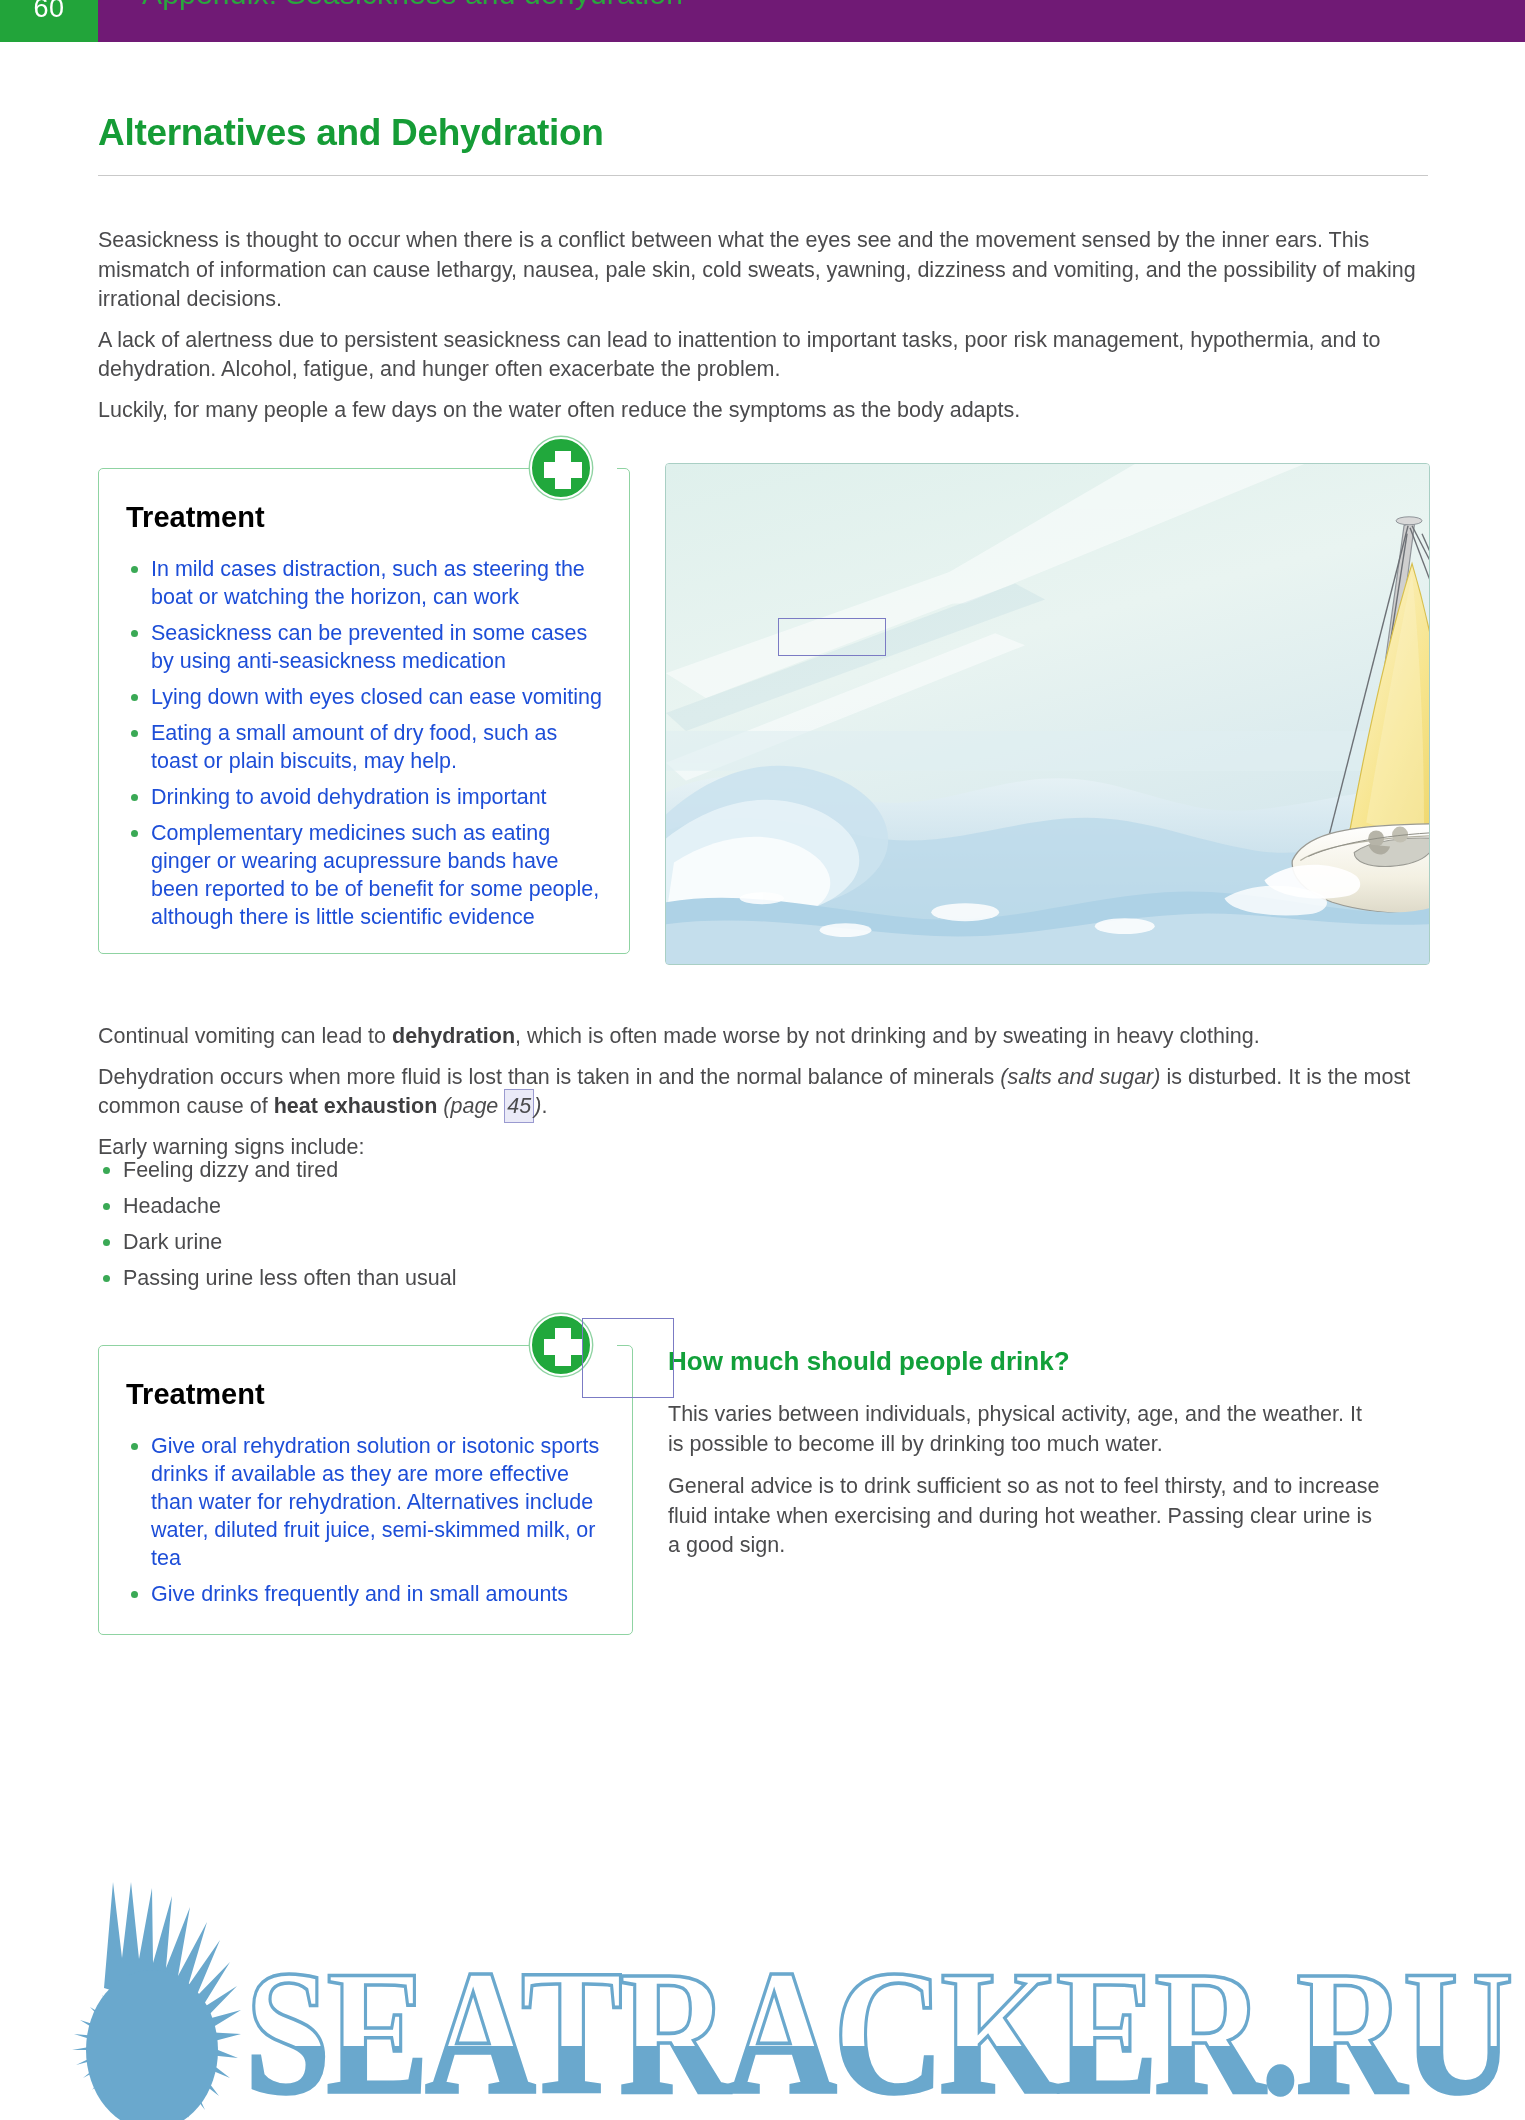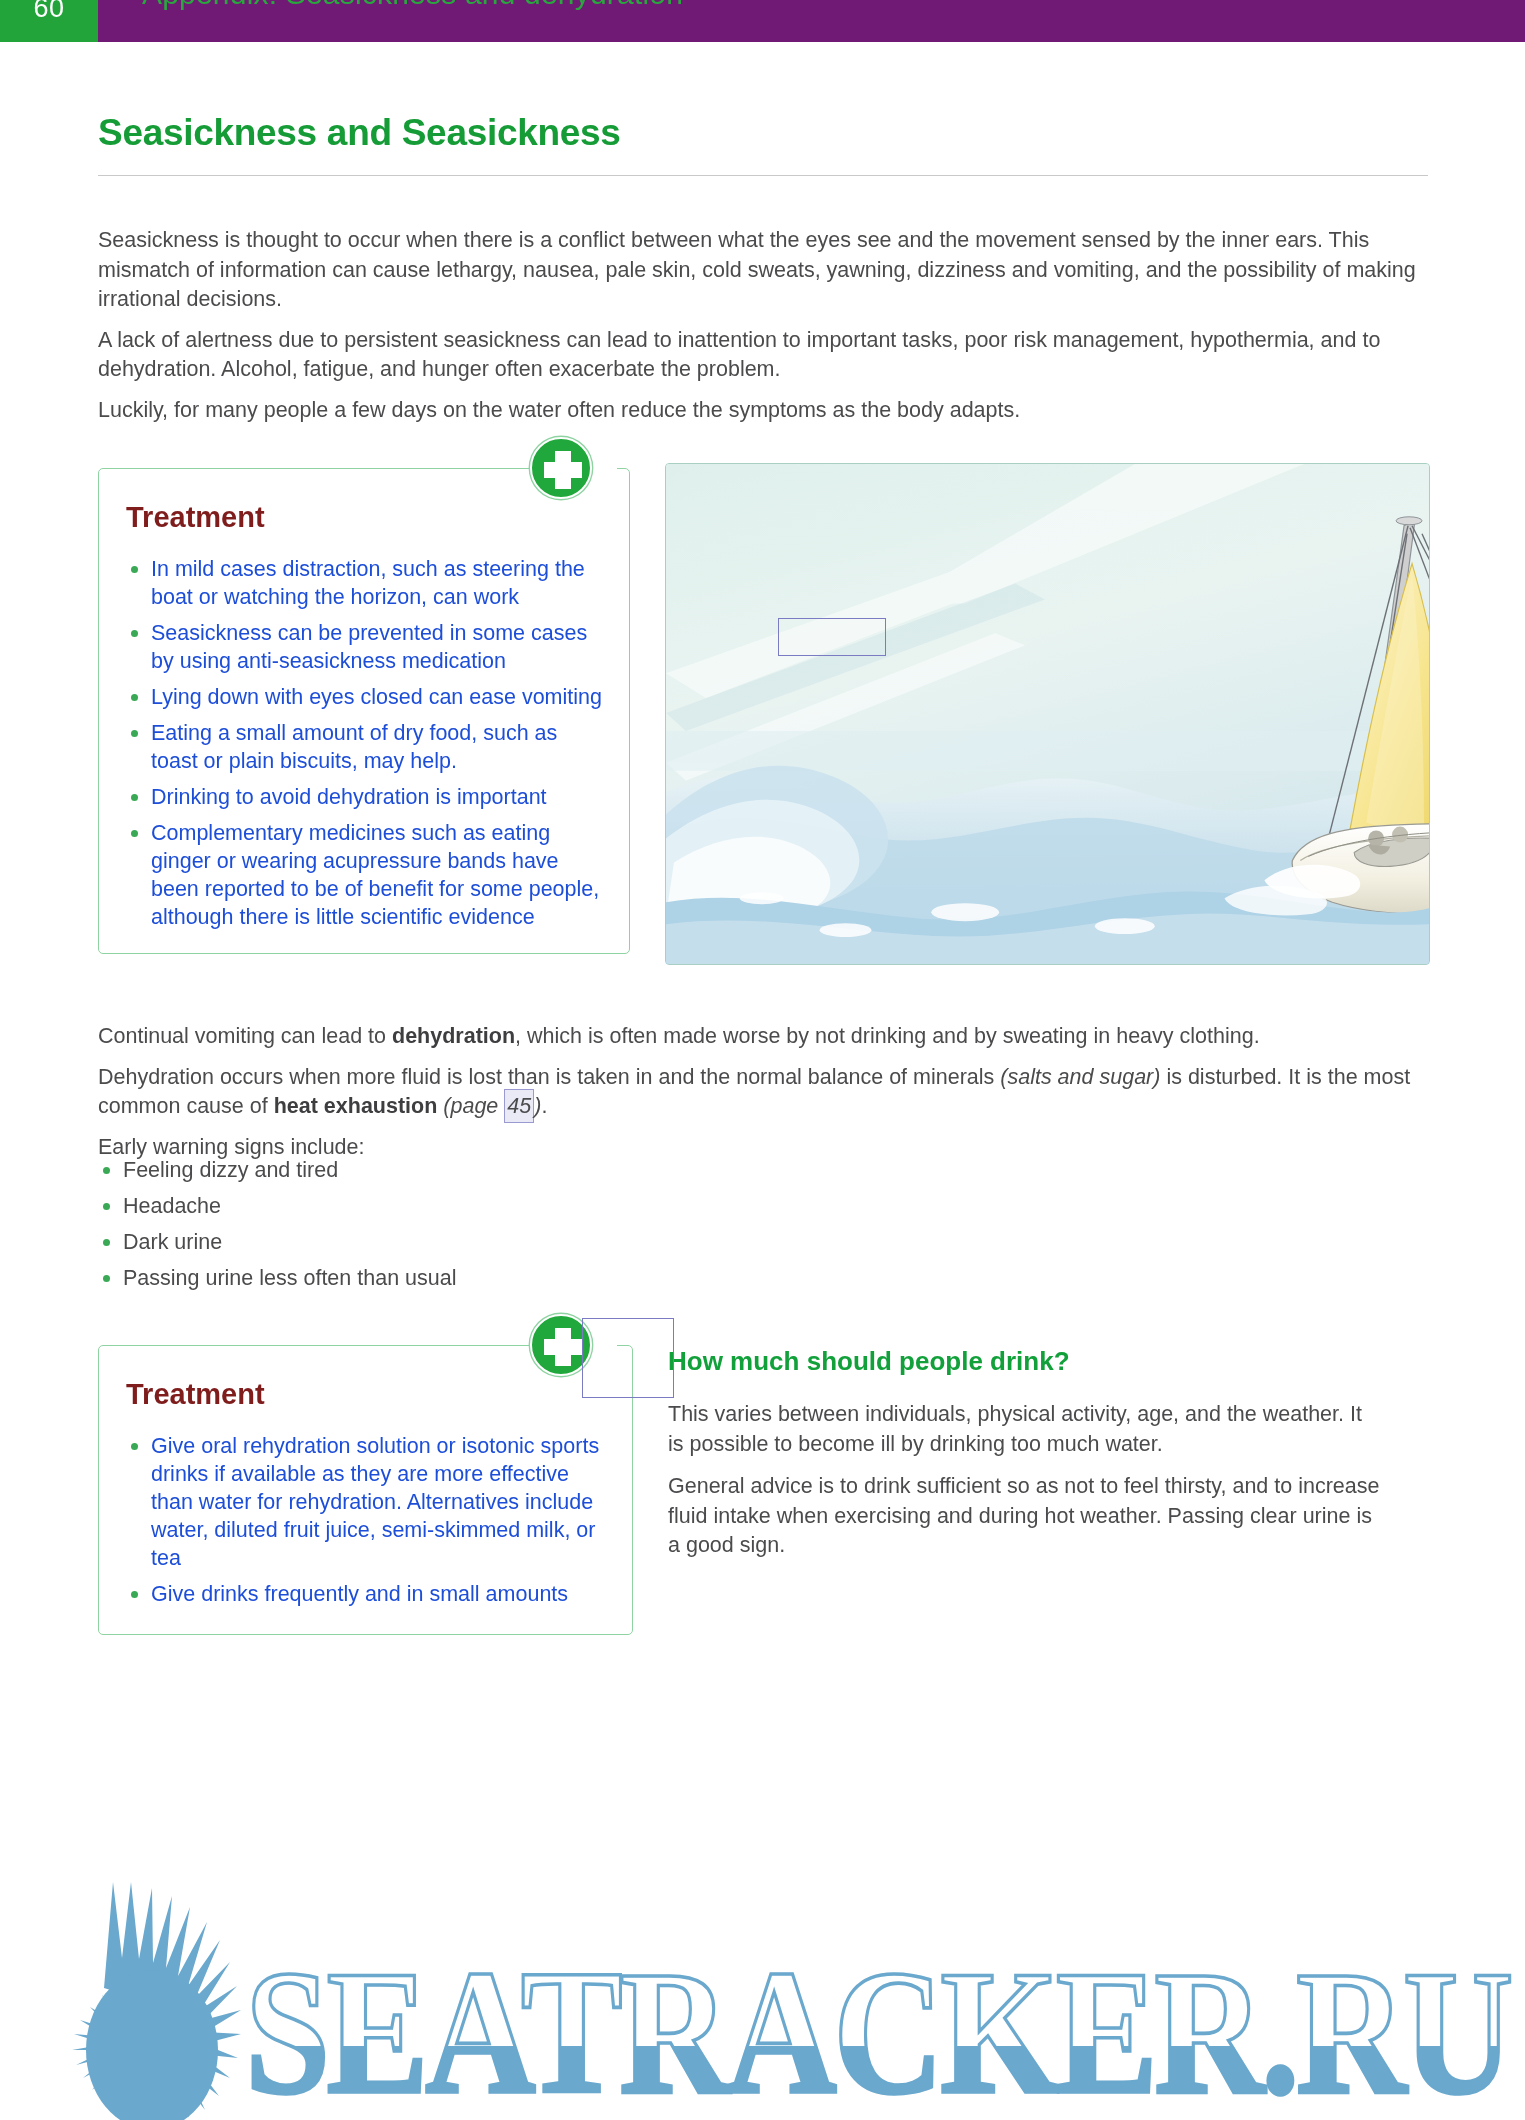--- a/index.html
+++ b/index.html
@@ -83,21 +83,21 @@
   .tbox-notch {
     position: absolute;
     top: -2px;
     height: 5px;
     background: #ffffff;
   }
   .tbox-title {
     position: absolute;
     font-size: 29px;
     font-weight: bold;
-    color: #7f1d1d;
+    color: #000000;
   }
   .cross-icon {
     position: absolute;
     width: 62px; height: 62px;
     border-radius: 50%;
     background: #21a83c;
     border: 2.5px solid #ffffff;
     box-shadow: 0 0 0 1.4px #8fd3a2;
   }
   .cross-icon::before,
@@ -196,21 +196,21 @@
 </head>
 <body>
 
 <div id="page">
 
   <div class="header-band">
     <div class="header-pagebox">60</div>
     <div class="header-title">Appendix: Seasickness and dehydration</div>
   </div>
 
-  <div class="page-title">Seasickness and Seasickness</div>
+  <div class="page-title">Alternatives and Dehydration</div>
   <div class="title-rule"></div>
 
   <div class="body-col" style="top:226px;">
     <p>Seasickness is thought to occur when there is a conflict between what the eyes see and the movement sensed by the inner ears. This mismatch of information can cause lethargy, nausea, pale skin, cold sweats, yawning, dizziness and vomiting, and the possibility of making irrational decisions.</p>
     <p>A lack of alertness due to persistent seasickness can lead to inattention to important tasks, poor risk management, hypothermia, and to dehydration. Alcohol, fatigue, and hunger often exacerbate the problem.</p>
     <p>Luckily, for many people a few days on the water often reduce the symptoms as the body adapts.</p>
   </div>
 
   <div class="tbox" style="left:98px; top:468px; width:532px; height:486px;">
     <div class="tbox-notch" style="left:430px; width:88px;"></div>

